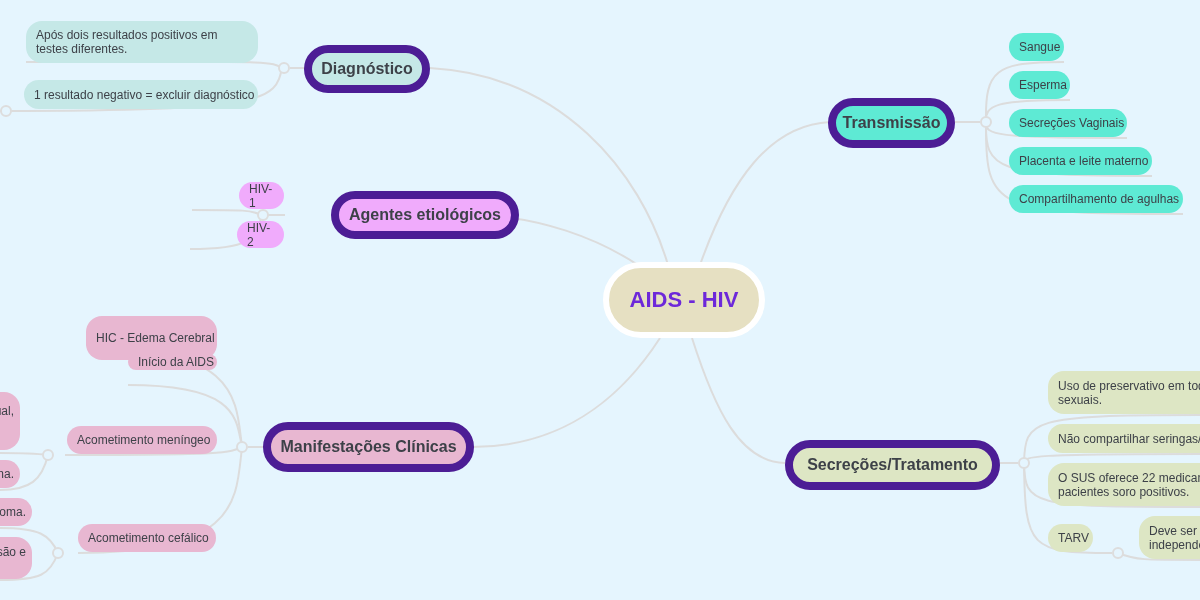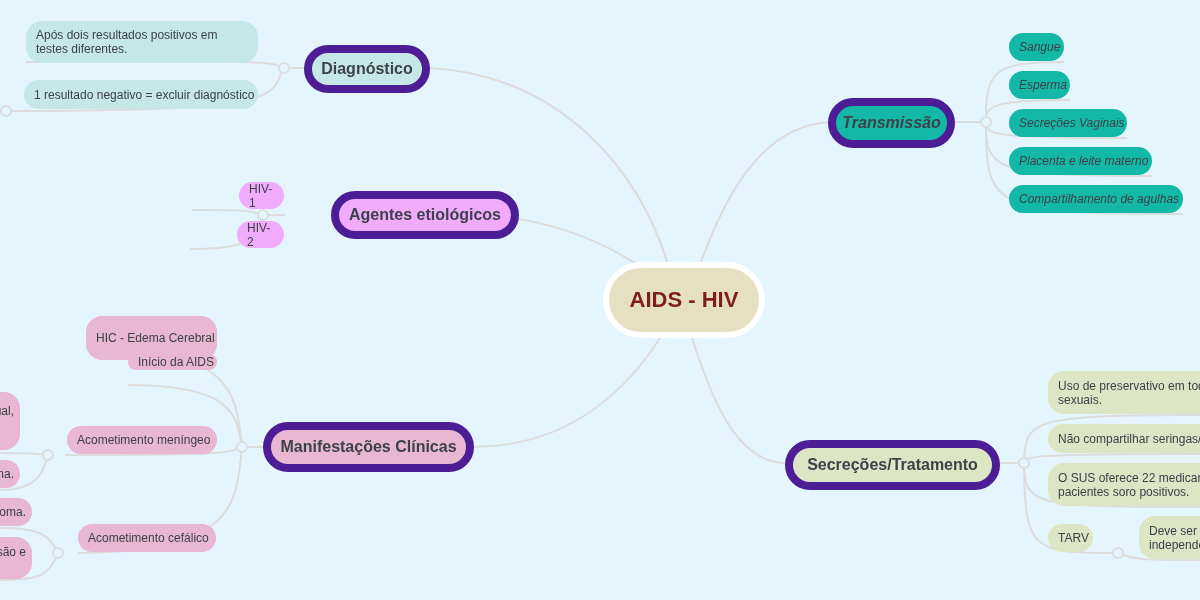--- a/index.html
+++ b/index.html
@@ -13,32 +13,32 @@
     position:absolute; box-sizing:border-box;
     display:flex; align-items:center; justify-content:center;
     color:#3d4148; white-space:nowrap;
   }
   .main {
     font-weight:bold; font-size:16px;
     border:8px solid #4c1d95; border-radius:30px;
     padding:0 14px;
   }
   .central {
-    font-weight:bold; font-size:22px; color:#7f1d1d;
+    font-weight:bold; font-size:22px; color:#6d28d9;
     border:6px solid #ffffff; border-radius:40px;
     background:#e6e0c2;
   }
   .leaf {
     font-size:12px; border-radius:16px; padding:8px 10px;
     justify-content:flex-start; line-height:14px; white-space:normal;
   }
   .teal { background:#c5e8e7; }
   .rose { background:#f0abfc;margin-left:48px; }
   .pink { background:#e8b7d1; }
-  .lilac { background:#14b8a6;font-style:italic; }
+  .lilac { background:#5eead4; }
   .olive { background:#dde6c4; }
   .dot {
     position:absolute; width:12px; height:12px; box-sizing:border-box;
     border:2px solid #dddddd; border-radius:50%; background:#e5f5fe;
   }
 </style>
 </head>
 <body>
 
 <svg class="lines" fill="none" stroke="#dcdcdc" stroke-width="2">

